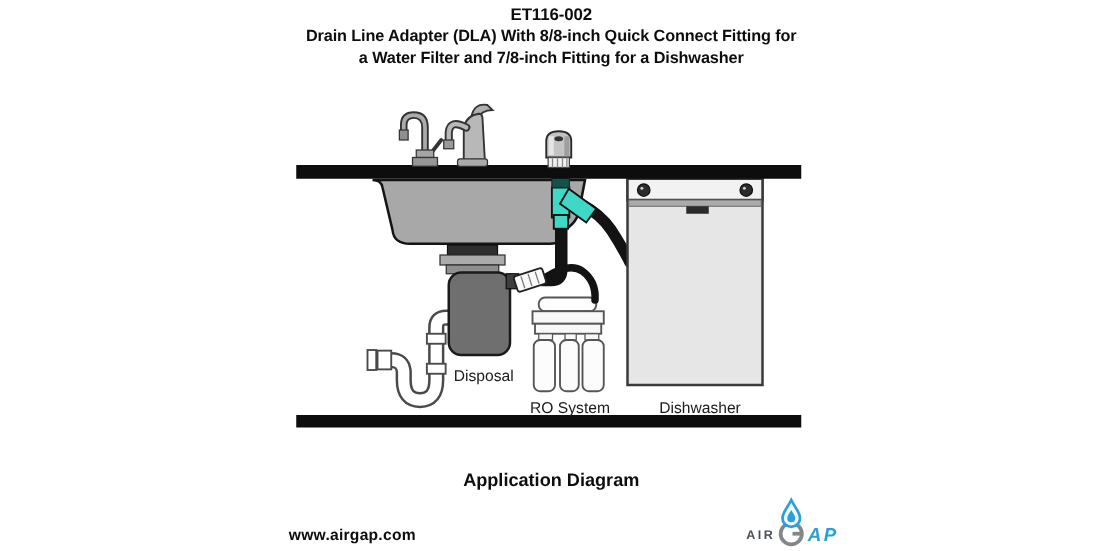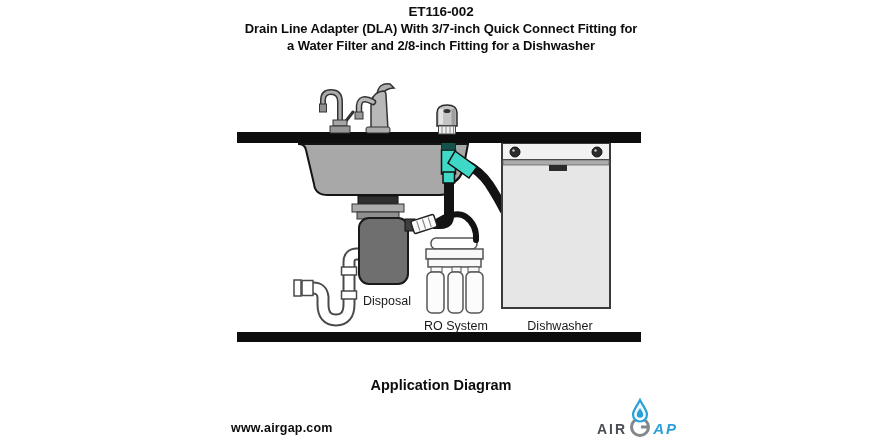--- a/index.html
+++ b/index.html
@@ -18,40 +18,40 @@
   }
   .website{
     position:absolute;top:421px;left:231px;
     font-weight:bold;font-size:12.5px;color:#0d0d0d;letter-spacing:0.2px;
   }
   .logo{
     position:absolute;top:397px;left:597px;width:90px;height:42px;
     display:flex;align-items:flex-end;
   }
   .logo .air{
-    font-weight:bold;font-size:14px;letter-spacing:2px;color:#4A4F55;line-height:14px;
+    font-weight:bold;font-size:10px;letter-spacing:2px;color:#4A4F55;line-height:14px;
     padding-bottom:3px;
   }
   .logo .gap{
     font-weight:bold;font-size:15px;letter-spacing:2px;color:#2AA0DB;line-height:14px;
     padding-bottom:3px;
     font-style:italic;
   }
   .logo svg{display:block;}
   svg text{font-family:"Liberation Sans", sans-serif;}
 </style>
 </head>
 <body>
 
 <div id="canvas">
 
   <div class="hdr">
     <div class="model">ET116-002</div>
-    <div>Drain Line Adapter (DLA) With 3/7-inch Quick Connect Fitting for</div>
-    <div>a Water Filter and 2/8-inch Fitting for a Dishwasher</div>
+    <div>Drain Line Adapter (DLA) With 8/8-inch Quick Connect Fitting for</div>
+    <div>a Water Filter and 7/8-inch Fitting for a Dishwasher</div>
   </div>
 
   <svg viewBox="0 0 882 441" width="882" height="441" style="position:absolute;top:0;left:0;">
 
     <path d="M 298 144 L 468 144 L 464 165 Q 462 180 450 184 L 450 186 Q 450 195 440 195 L 328 195 Q 315 195 314 184 L 306 150 Q 305 144 298 144 Z" fill="#A8A8A8" stroke="#141414" stroke-width="2"></path>
 
     <g>
       <rect x="358" y="196" width="40" height="8" fill="#2E2E2E" stroke="#111" stroke-width="1"></rect>
       <rect x="352" y="204" width="52" height="8" fill="#ABABAB" stroke="#333" stroke-width="1"></rect>
       <rect x="357" y="212" width="42" height="7" fill="#8F8F8F" stroke="#333" stroke-width="1"></rect>

